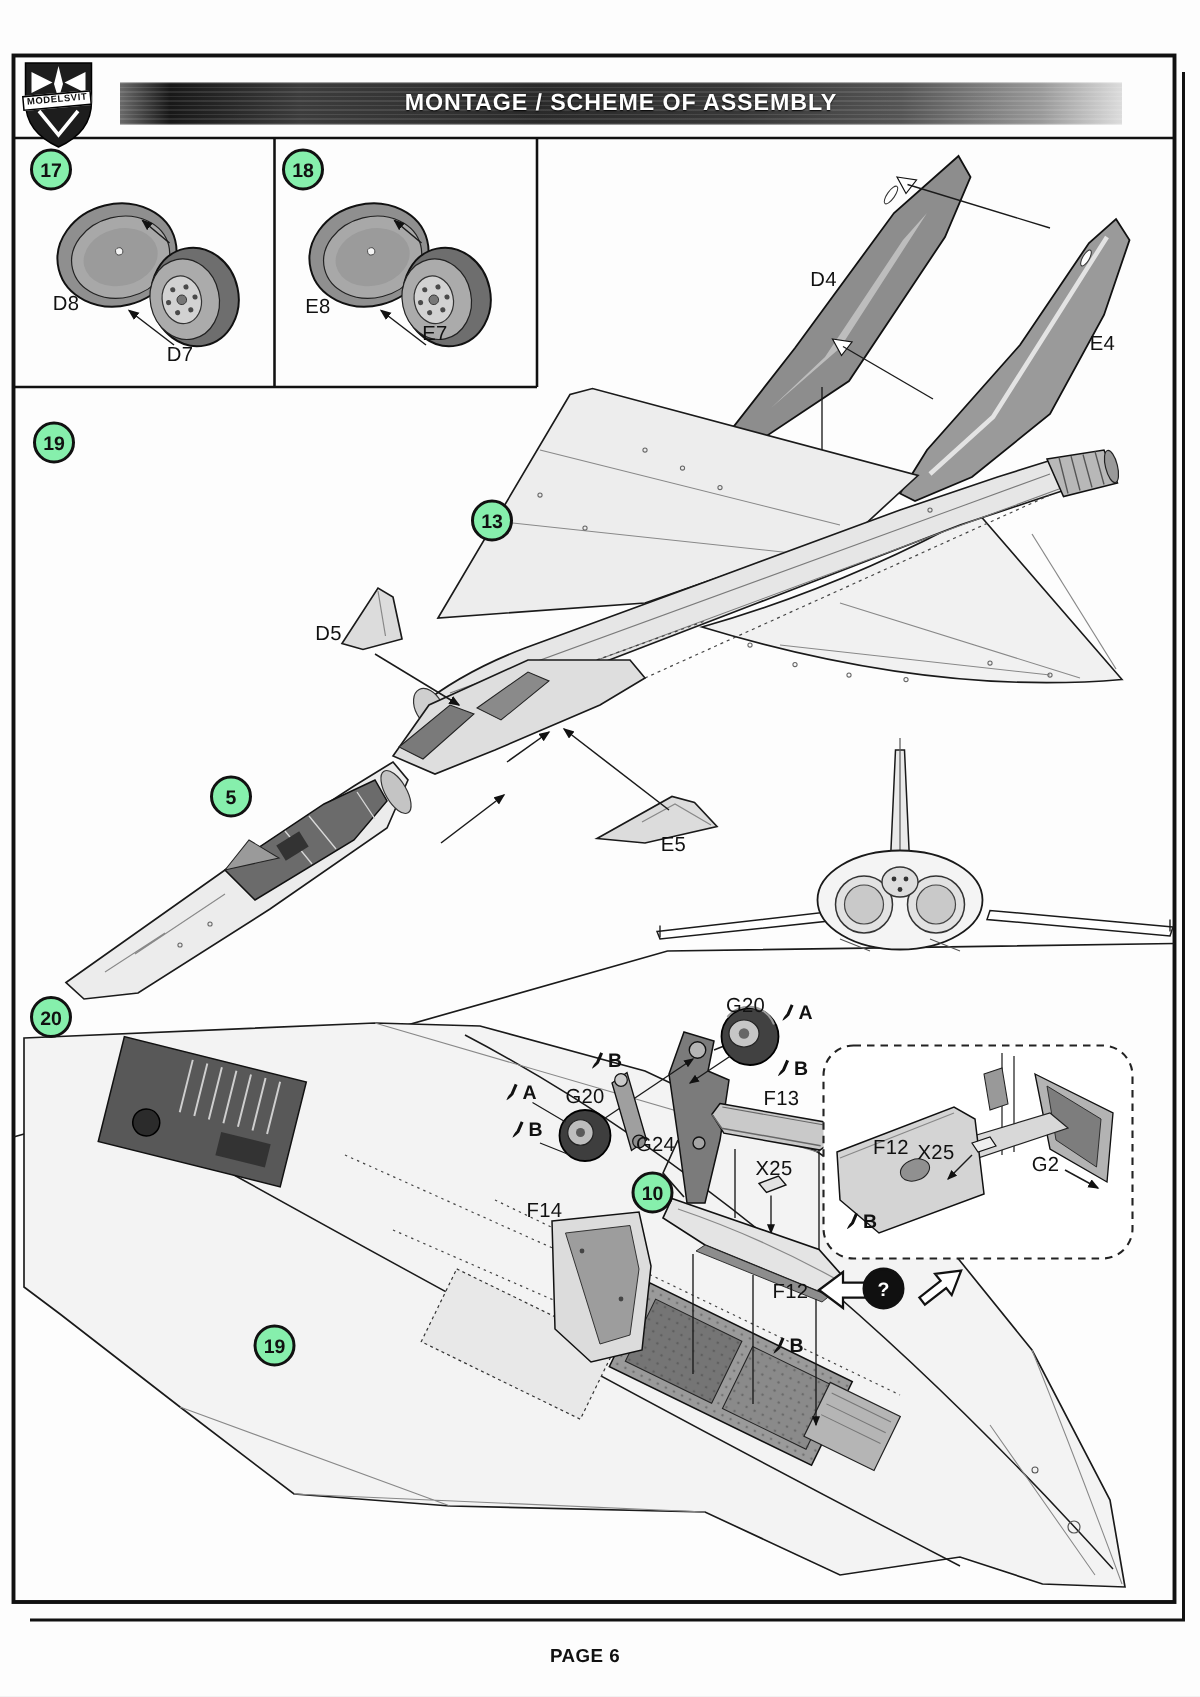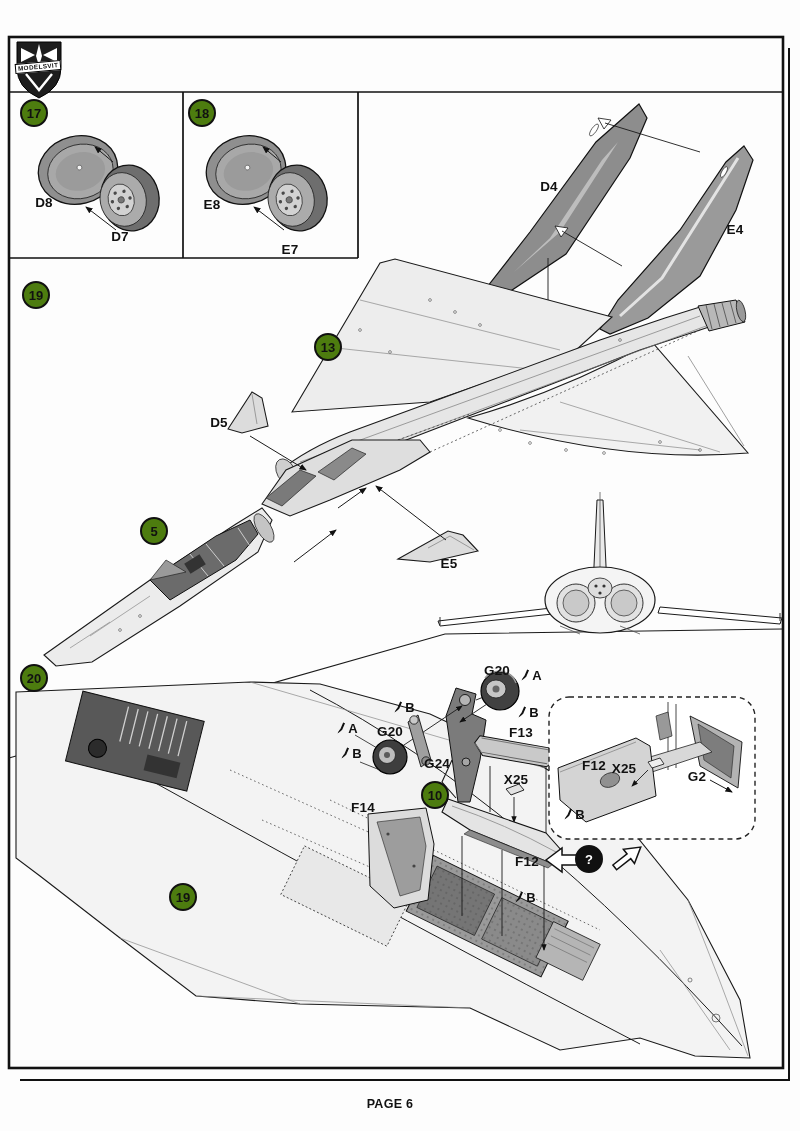--- a/index.html
+++ b/index.html
@@ -1,23 +1,23 @@
 <!DOCTYPE html>
 <html><head>
 <meta charset="utf-8">
 <style>
   html,body{margin:0;padding:0;background:#e9e9e9;}
   .page{position:relative;width:800px;height:1131px;background:#fdfdfd;
         font-family:"Liberation Sans",sans-serif;color:#111;overflow:hidden;margin:0 auto;}
   svg.art{position:absolute;left:0;top:0;z-index:1;}
   .overlay{position:absolute;left:0;top:0;width:800px;height:1131px;z-index:2;}
-  .lbl{position:absolute;transform:translate(-50%,-50%);font-weight:bold;
+  .lbl{position:absolute;transform:translate(-50%,-50%);font-weight:normal;
        font-size:13.5px;white-space:nowrap;letter-spacing:.2px;}
   .badge{position:absolute;transform:translate(-50%,-50%);width:24px;height:24px;
-         border:2.6px solid #111;border-radius:50%;background:#4d7c0f;display:flex;
+         border:2.6px solid #111;border-radius:50%;background:#86efac;display:flex;
          align-items:center;justify-content:center;font-weight:bold;font-size:13px;}
   .badge.dark{background:#101010;color:#fff;border-color:#101010;}
   .paint{position:absolute;transform:translate(-50%,-50%);display:flex;align-items:center;
          gap:2px;font-weight:bold;font-size:13px;}
   .paint svg{display:block;}
   .titlebar{position:absolute;left:80px;top:55px;width:668px;height:28px;
     background:
       repeating-linear-gradient(180deg, rgba(255,255,255,.10) 0 1px, rgba(0,0,0,0) 1px 3px),
       linear-gradient(90deg,#6a6a6a 0%,#181818 5%,#3c3c3c 18%,#2a2a2a 42%,#383838 62%,#555 78%,#9a9a9a 92%,#dcdcdc 100%);
     display:flex;align-items:center;justify-content:center;}
@@ -271,20 +271,23 @@
     <svg width="50" height="64" viewBox="0 0 50 64">
       <path d="M3,6 L47,6 L47,32 Q47,52 25,62 Q3,52 3,32 Z" fill="#1d1d1d" stroke="#000"></path>
       <path d="M7,12 L21,19 L7,26 Z" fill="#fff"></path>
       <path d="M43,12 L29,19 L43,26 Z" fill="#fff"></path>
       <path d="M25,8 L28,20 L25,30 L22,20 Z" fill="#fff"></path>
       <path d="M12,38 L25,54 L38,38" stroke="#fff" stroke-width="2.4" fill="none"></path>
     </svg>
     <span class="logo-banner">MODELSVIT</span>
   </div>
 
+  <div class="titlebar">
+    <span>MONTAGE / SCHEME OF ASSEMBLY</span>
+  </div>
 
   <div class="badge" style="left:34px;top:113px">
         <span>17</span>
       </div>
   <div class="badge" style="left:202px;top:113px">
         <span>18</span>
       </div>
   <div class="badge" style="left:36px;top:295px">
         <span>19</span>
       </div>
@@ -304,21 +307,21 @@
   <div class="badge" style="left:183px;top:897px">
         <span>19</span>
       </div>
   <div class="badge dark" style="left:589px;top:859px">
         <span>?</span>
       </div>
 
   <span class="lbl" style="left:44px;top:202px">D8</span>
   <span class="lbl" style="left:120px;top:236px">D7</span>
   <span class="lbl" style="left:212px;top:204px">E8</span>
-  <span class="lbl" style="left:290px;top:249px">E7</span>
+  <span class="lbl" style="left:290px;top:222px">E7</span>
 
   <span class="lbl" style="left:549px;top:186px">D4</span>
   <span class="lbl" style="left:735px;top:229px">E4</span>
   <span class="lbl" style="left:219px;top:422px">D5</span>
   <span class="lbl" style="left:449px;top:563px">E5</span>
 
   <span class="lbl" style="left:390px;top:731px">G20</span>
   <span class="lbl" style="left:497px;top:670px">G20</span>
   <span class="lbl" style="left:437px;top:763px">G24</span>
   <span class="lbl" style="left:521px;top:732px">F13</span>

